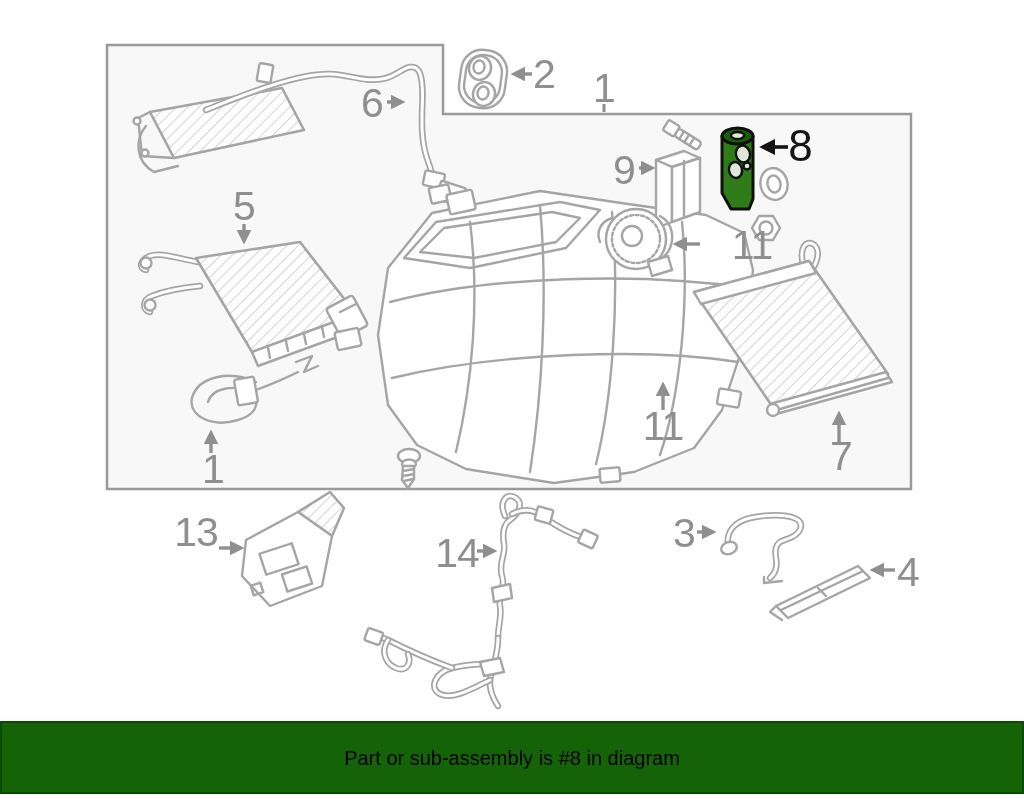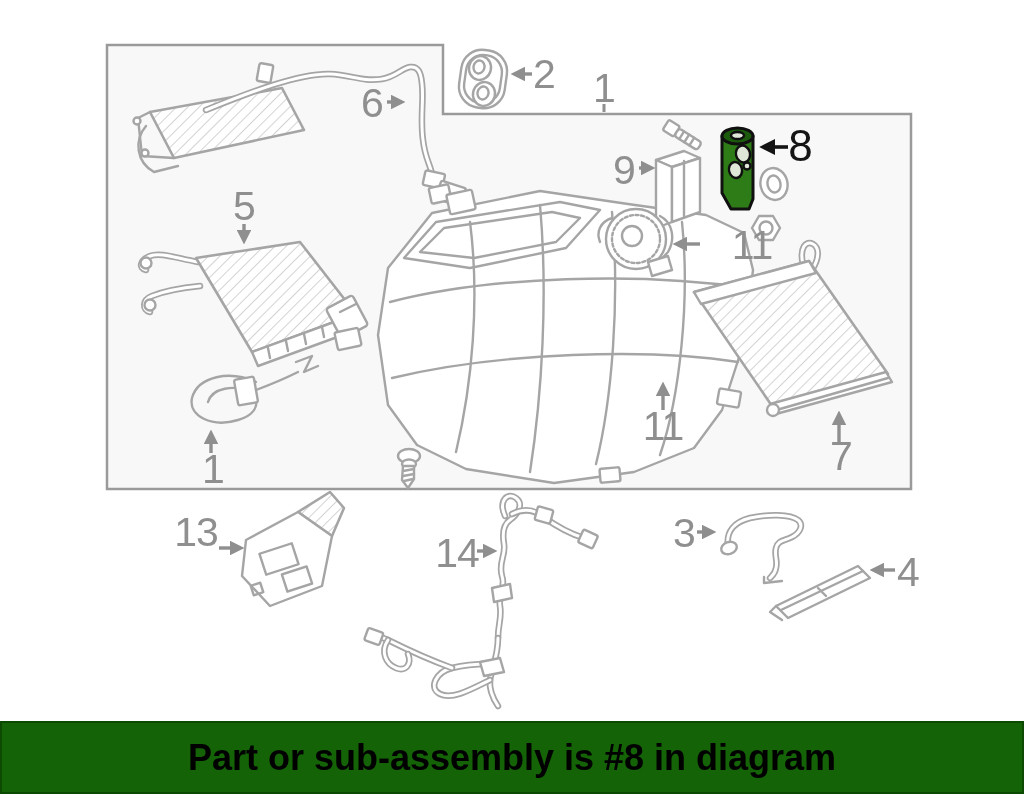--- a/index.html
+++ b/index.html
@@ -27,21 +27,21 @@
   .grn-dark{fill:var(--highlight-dark);stroke:var(--outline);stroke-width:3;}
   .grn-port{fill:var(--highlight-port);stroke:var(--outline);stroke-width:2.4;}
   
   .co{position:absolute;transform:translate(-50%,-50%);font-size:41px;line-height:1;
       color:var(--callout);letter-spacing:-1px;user-select:none;}
   .co8{font-size:44px;color:#151515;}
   
   .banner{position:absolute;left:0;top:721px;width:1024px;height:73px;box-sizing:border-box;
           background:var(--banner-bg);border:2px solid var(--banner-border);
           display:flex;flex-direction:column;align-items:center;justify-content:center;}
-  .banner-line{color:var(--banner-text);font-size:36px;line-height:32px;white-space:nowrap;font-weight:bold;}
+  .banner-line{color:var(--banner-text);font-size:20px;line-height:32px;white-space:nowrap;}
 </style>
 </head>
 <body>
 
 <div class="stage">
 
   <svg width="1024" height="721" viewBox="0 0 1024 721">
     <defs>
       <pattern id="hatch" width="8" height="8" patternUnits="userSpaceOnUse" patternTransform="rotate(45)">
         <rect width="8" height="8" fill="#ffffff"></rect>

